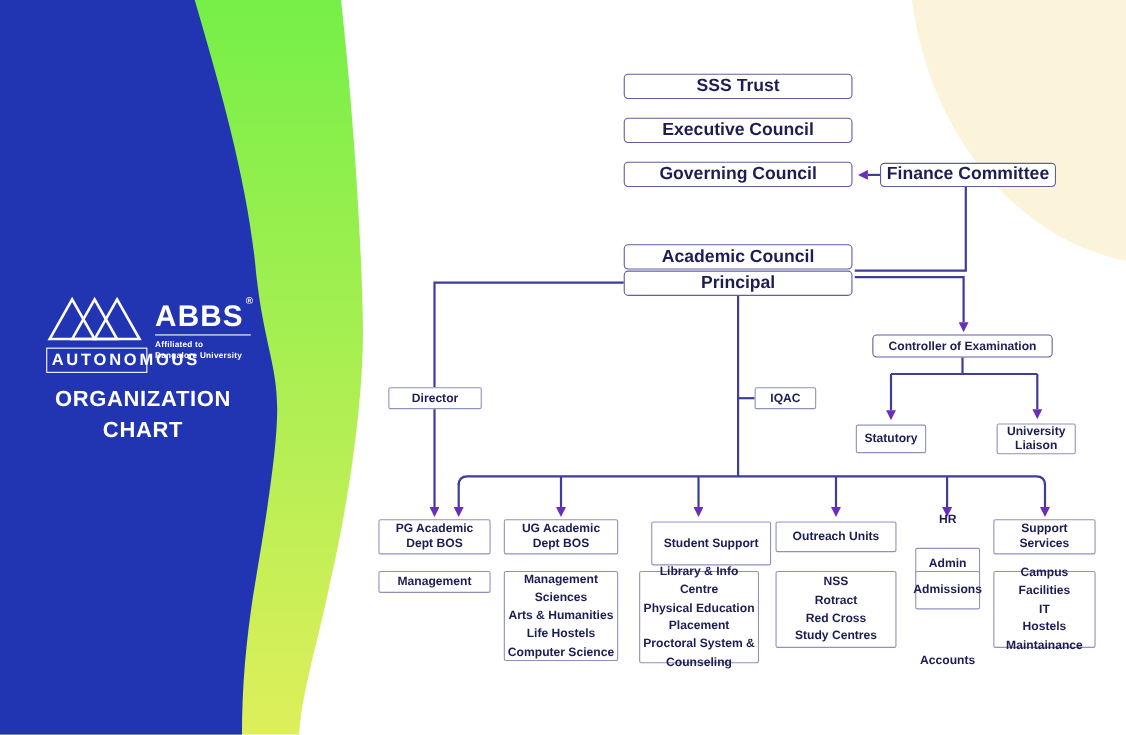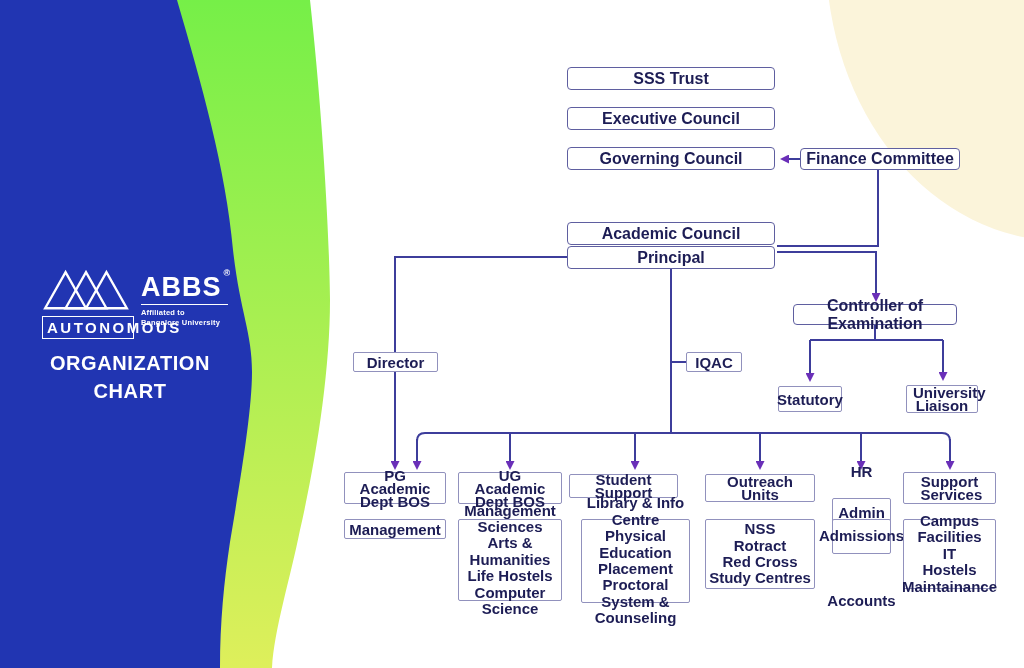--- a/index.html
+++ b/index.html
@@ -22,22 +22,22 @@
     padding:2px 0 2px 4px;text-align:center;margin-top:4px;white-space:nowrap;}
   .affil{font-size:7.5px;font-weight:bold;line-height:1.3;margin-top:3px;letter-spacing:.2px;}
   .affil span{display:block;}
   .panel-title{position:absolute;left:20px;top:349px;width:220px;text-align:center;color:#fff;
     font-size:20px;font-weight:bold;letter-spacing:.6px;line-height:1.42;z-index:1;}
   .panel-title span{display:block;}
   
   .node{position:absolute;background:#fff;display:flex;align-items:center;justify-content:center;
     text-align:center;color:#1d1d55;box-sizing:border-box;z-index:3;}
   .lg{border:1.5px solid #5f5fa0;border-radius:4px;font-size:16px;font-weight:bold;}
-  .sm{border:1px solid #9191bd;border-radius:2px;font-size:15px;font-weight:bold;}
-  .coe{font-size:16px;}
+  .sm{border:1px solid #9191bd;border-radius:2px;font-size:11px;font-weight:bold;}
+  .coe{font-size:11px;}
   .hdr{line-height:13px;padding:2px 4px;}
   .list{flex-direction:column;line-height:16.4px;padding:2px 0;}
   .narrow{display:inline-block;max-width:58px;}
 </style>
 </head>
 <body>
 
 <svg id="decor" class="layer" viewBox="0 0 1024 668" xmlns="http://www.w3.org/2000/svg">
   <defs>
     <linearGradient id="greenGrad" x1="0" y1="0" x2="0" y2="1">
@@ -122,21 +122,21 @@
 <div class="node sm" style="left:778px;top:386px;width:64px;height:26px;">Statutory</div>
 <div class="node sm hdr" style="left:906px;top:385px;width:72px;height:28px;">
     <span class="narrow">University Liaison</span>
   </div>
 
 <div class="node sm" style="left:353px;top:352px;width:85px;height:20px;">Director</div>
 <div class="node sm" style="left:686px;top:352px;width:56px;height:20px;">IQAC</div>
 
 <div class="node sm hdr" style="left:344px;top:472px;width:102px;height:32px;">PG Academic Dept BOS</div>
 <div class="node sm hdr" style="left:458px;top:472px;width:104px;height:32px;">UG Academic Dept BOS</div>
-<div class="node sm hdr" style="left:569px;top:474px;width:109px;height:24px;">Student Support</div>
+<div class="node sm hdr" style="left:592px;top:474px;width:109px;height:40px;">Student Support</div>
 <div class="node sm hdr" style="left:705px;top:474px;width:110px;height:28px;">Outreach Units</div>
 <div class="node sm hdr" style="left:832px;top:474px;width:59px;height:28px;margin-top:24px;">Admin</div>
 <div class="node sm hdr" style="left:903px;top:472px;width:93px;height:32px;">
     <span class="narrow">Support Services</span>
   </div>
 
 <div class="node sm" style="left:344px;top:519px;width:102px;height:20px;">Management</div>
 
 <div class="node sm list" style="left:458px;top:519px;width:104px;height:82px;">
   <div>Management</div>

